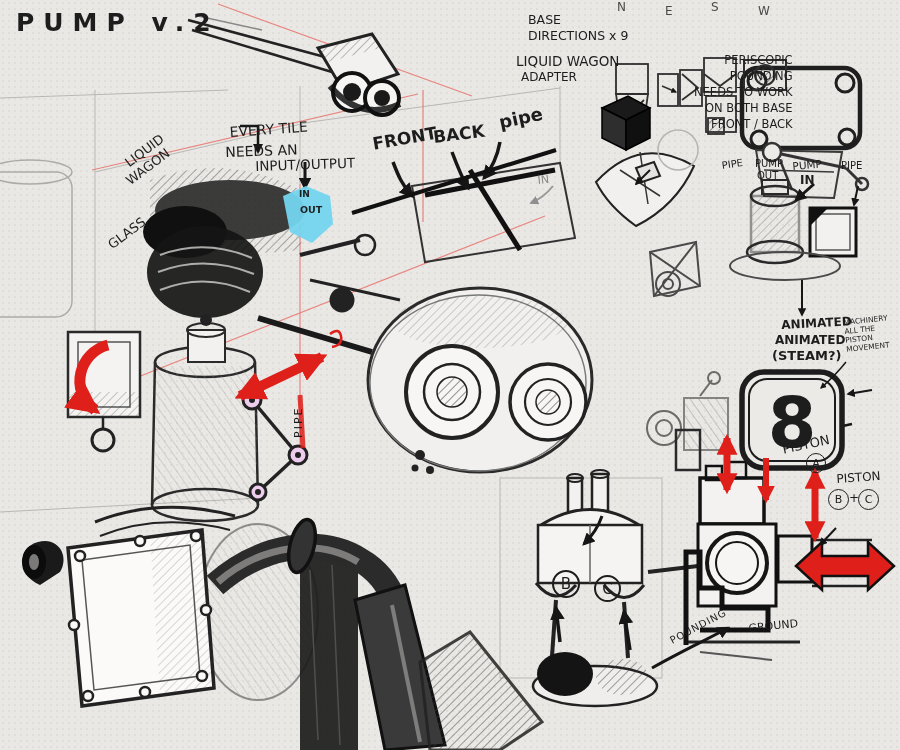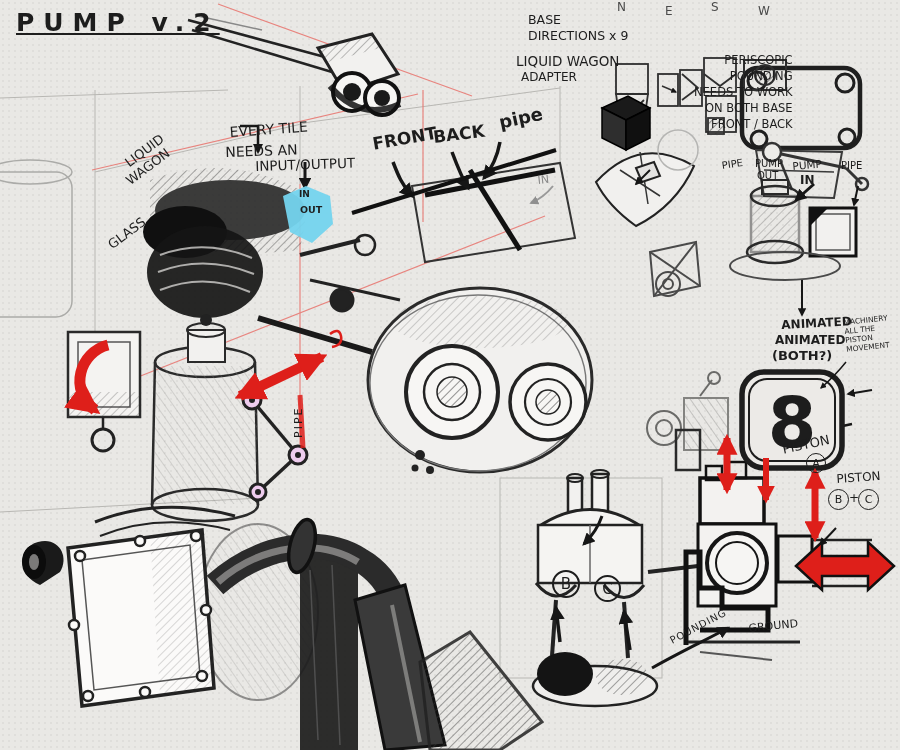--- a/index.html
+++ b/index.html
@@ -297,21 +297,21 @@
     <line x1="300" y1="395" x2="303" y2="448" stroke="#de1f1a" stroke-width="5" opacity=".85"></line>
     <line x1="727" y1="490" x2="727" y2="438" stroke="#de1f1a" stroke-width="7" marker-start="url(#mr)" marker-end="url(#mr)"></line>
     <line x1="766" y1="458" x2="766" y2="500" stroke="#de1f1a" stroke-width="6" marker-end="url(#mr)"></line>
     <line x1="815" y1="538" x2="815" y2="472" stroke="#de1f1a" stroke-width="7" marker-start="url(#mr)" marker-end="url(#mr)"></line>
     <path d="M796,566 L822,542 L822,556 L868,556 L868,542 L894,566 L868,590 L868,576 L822,576 L822,590 Z" fill="#de1f1a" stroke="#111" stroke-width="2.5"></path>
   </g>
 
   <polygon points="283,196 306,186 330,196 333,224 312,243 290,232" fill="#74d4ee" opacity=".95"></polygon>
 </svg>
 
-<div class="lbl" style="left:16px;top:8px;font-size:25px;font-weight:800;letter-spacing:9px;text-decoration:underline;">PUMP v.2</div>
+<div class="lbl" style="left:16px;top:8px;font-size:25px;font-weight:800;letter-spacing:9px;">PUMP v.2</div>
 
 <div class="lbl" style="left:528px;top:12px;font-size:12.5px;">BASE</div>
 <div class="lbl" style="left:528px;top:28px;font-size:12.5px;">DIRECTIONS x 9</div>
 <div class="lbl" style="left:516px;top:53px;font-size:13.5px;">LIQUID WAGON</div>
 <div class="lbl" style="left:521px;top:70px;font-size:12px;">ADAPTER</div>
 
 <div class="lbl" style="left:617px;top:0px;font-size:12px;color:#4a4a4a;">N</div>
 <div class="lbl" style="left:665px;top:4px;font-size:12px;color:#4a4a4a;">E</div>
 <div class="lbl" style="left:711px;top:0px;font-size:12px;color:#4a4a4a;">S</div>
 <div class="lbl" style="left:758px;top:4px;font-size:12px;color:#4a4a4a;">W</div>
@@ -345,21 +345,21 @@
 
 <div class="lbl" style="left:755px;top:158px;font-size:10px;">PUMP</div>
 <div class="lbl" style="left:757px;top:170px;font-size:10px;">OUT</div>
 <div class="lbl" style="left:792px;top:160px;font-size:10.5px;transform:rotate(-5deg);">PUMP</div>
 <div class="lbl" style="left:800px;top:173px;font-size:12px;font-weight:700;">IN</div>
 <div class="lbl" style="left:721px;top:160px;font-size:10px;transform:rotate(-8deg);">PIPE</div>
 <div class="lbl" style="left:841px;top:160px;font-size:10px;">PIPE</div>
 
 <div class="lbl" style="left:781px;top:318px;font-size:12px;font-weight:700;transform:rotate(-3deg);">ANIMATED</div>
 <div class="lbl" style="left:775px;top:333px;font-size:12px;font-weight:700;">ANIMATED</div>
-<div class="lbl" style="left:772px;top:348px;font-size:13px;font-weight:700;">(BOTH?)</div>
+<div class="lbl" style="left:772px;top:348px;font-size:13px;font-weight:700;">(STEAM?)</div>
 
 <div class="lbl tiny" style="left:843px;top:318px;font-size:7.5px;transform:rotate(-6deg);">
   <div>MACHINERY</div>
   <div>ALL THE</div>
   <div>PISTON</div>
   <div>MOVEMENT</div>
 </div>
 
 <div class="lbl" style="left:781px;top:442px;font-size:13px;transform:rotate(-12deg);">PISTON</div>
 <div class="circ" style="left:806px;top:453px;width:18px;height:18px;font-size:11px;">A</div>

